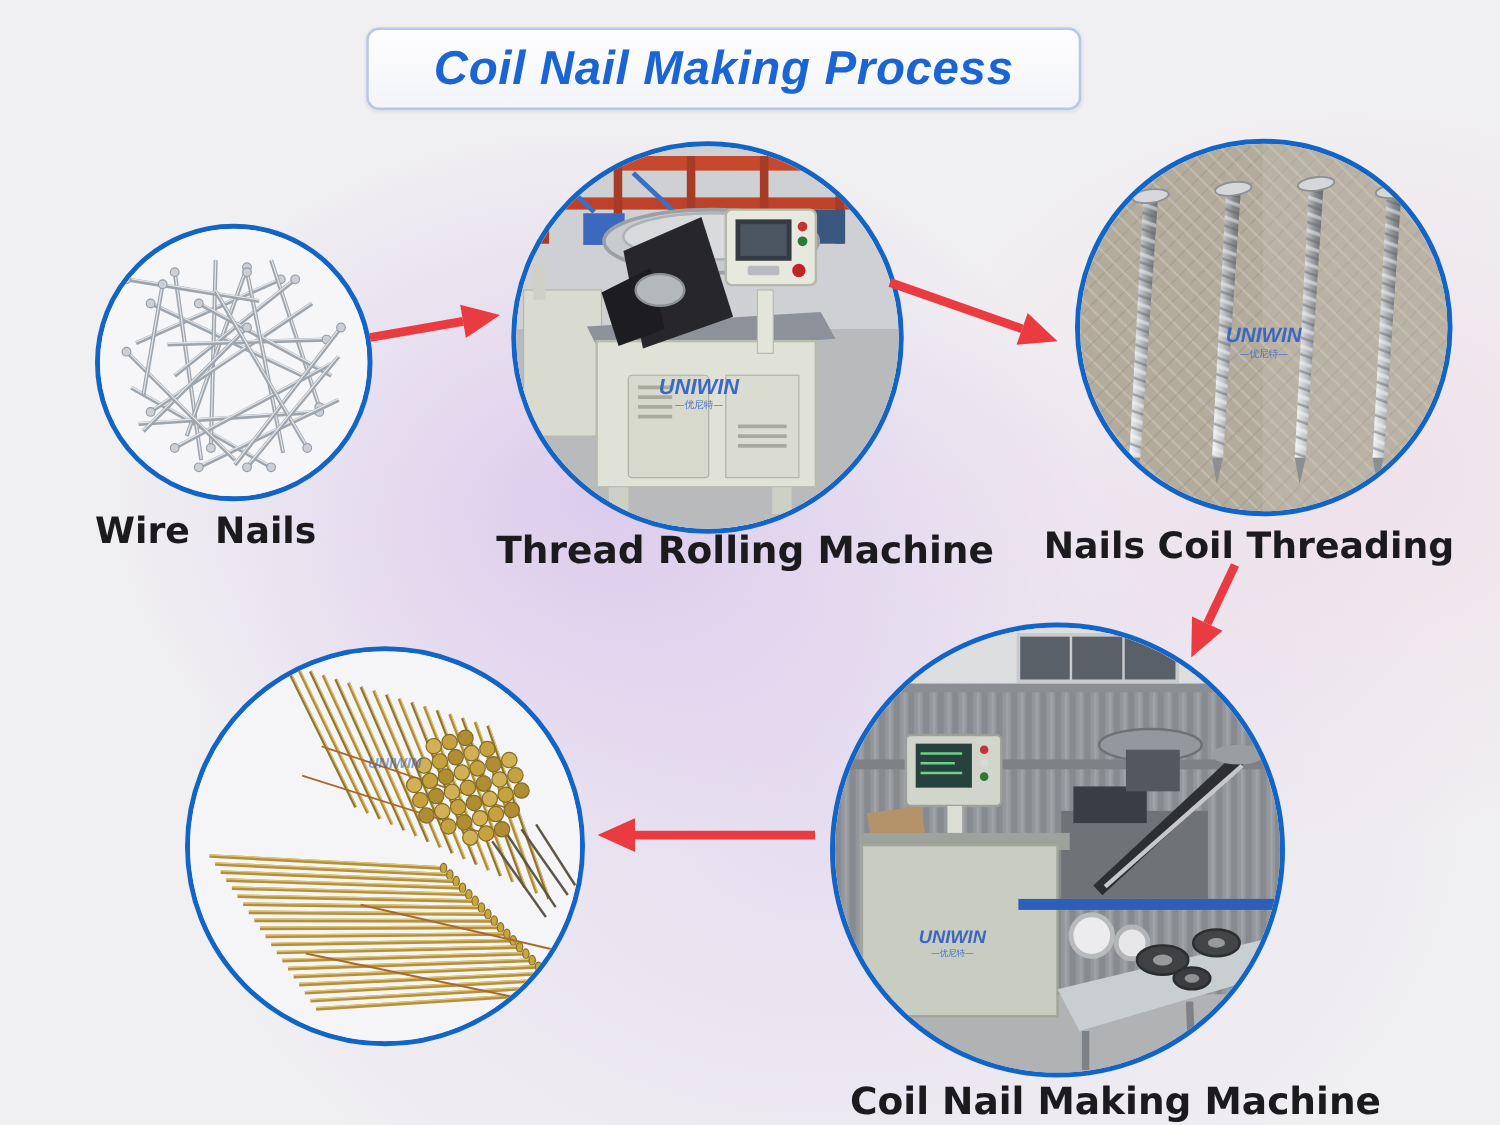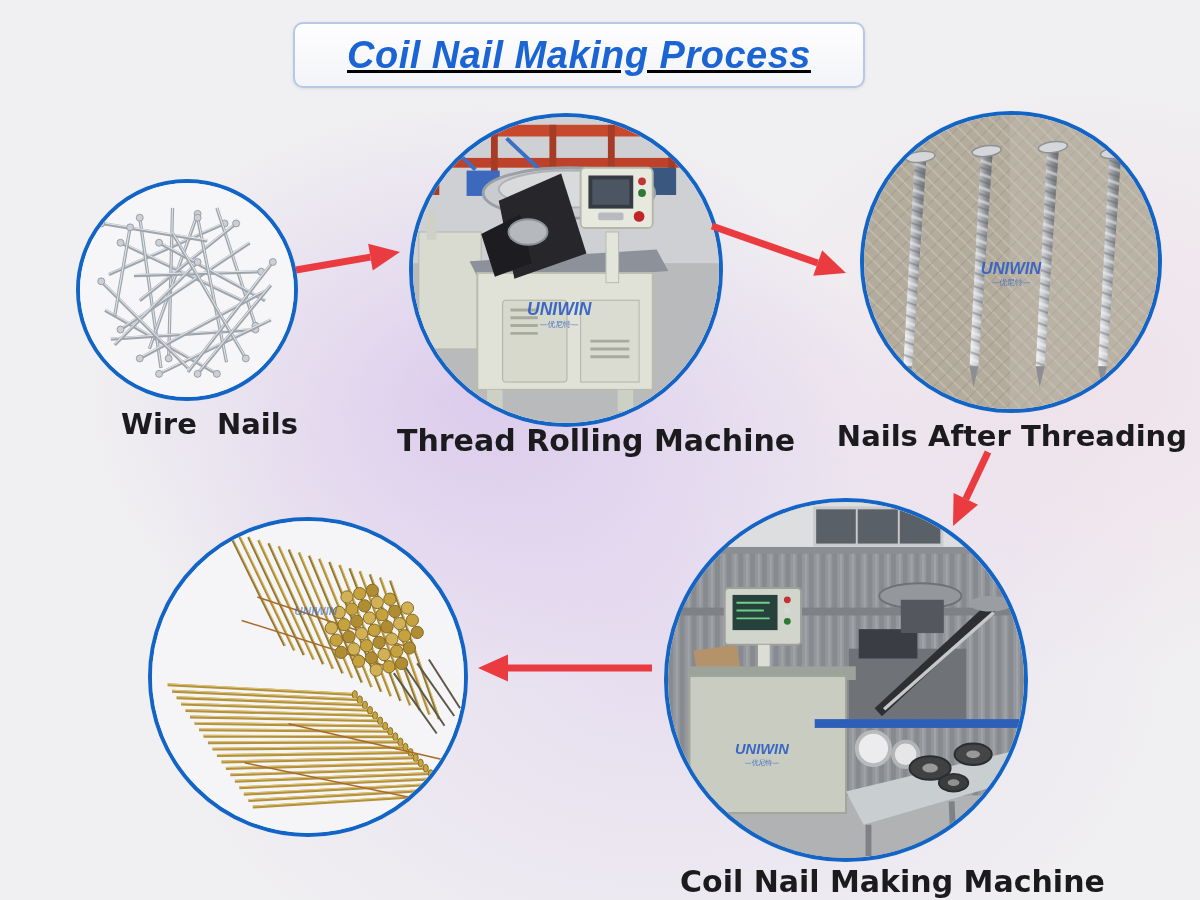--- a/index.html
+++ b/index.html
@@ -11,38 +11,37 @@
       radial-gradient(720px 540px at 55% 72%, rgba(216,196,238,.42), rgba(216,196,238,0) 72%),
       radial-gradient(520px 420px at 90% 42%, rgba(238,208,226,.45), rgba(238,208,226,0) 70%),
       #f0eff1;
   }
   .title-banner{
     position:absolute;left:293px;top:22px;width:568px;height:62px;
     border:2px solid #b6c8e6;border-radius:10px;
     background:linear-gradient(#fefeff,#f3f4f8);
     display:flex;align-items:center;justify-content:center;
     box-shadow:0 1px 3px rgba(120,130,160,.18);
-    text-decoration:underline;
   }
   .title-banner span{
     font-size:38px;font-weight:bold;font-style:italic;color:#1a64d3;
     letter-spacing:.5px;white-space:pre;
   }
   .photo-circle{
     position:absolute;border:4px solid #1265c6;border-radius:50%;
     overflow:hidden;background:#eceef0;box-sizing:border-box;
   }
   .photo-circle svg{display:block;width:100%;height:100%;}
   #c-wire{left:76px;top:179px;width:222px;height:222px;}
   #c-thread{left:409px;top:113px;width:314px;height:314px;}
   #c-threaded{left:860px;top:111px;width:302px;height:302px;}
   #c-machine{left:664px;top:498px;width:364px;height:364px;}
   #c-coil{left:148px;top:517px;width:320px;height:320px;}
   .step-label{
-    position:absolute;text-align:right;white-space:pre;
+    position:absolute;text-align:left;white-space:pre;
     font-family:"DejaVu Sans","Liberation Sans",sans-serif;
     font-size:29px;font-weight:600;color:#1b1b1e;
   }
   #lbl-0{left:76px;top:407px;width:222px;}
   #lbl-1{left:397px;top:423px;width:360px;font-size:30px;}
   #lbl-2{left:835px;top:419px;width:352px;}
   #lbl-3{left:680px;top:864px;width:400px;font-size:30px;}
   #lbl-4{left:167px;top:838px;width:300px;}
   #arrow-layer{position:absolute;left:0;top:0;width:1200px;height:900px;pointer-events:none;}
   .wm{font-family:"Liberation Sans",sans-serif;font-weight:bold;font-style:italic;fill:#2f5fc4;}
@@ -310,21 +309,21 @@
           <ellipse cx="194" cy="33" rx="15" ry="5.5" fill="#d6d7da" stroke="#8e9094" stroke-width="1.5" transform="rotate(-7 194 33)"></ellipse>
           <polygon points="252,42 264,42 249.5,258 240.5,258" fill="url(#ng)"></polygon>
           <polygon points="252,42 264,42 249.5,258 240.5,258" fill="url(#thp)" opacity="0.5"></polygon>
           <polygon points="240.5,258 249.5,258 244.5,280" fill="#8b8e93"></polygon>
           <ellipse cx="258" cy="39" rx="15" ry="5.5" fill="#d6d7da" stroke="#8e9094" stroke-width="1.5" transform="rotate(-7 258 39)"></ellipse>
         </g>
       <text class="wm" x="151" y="163" font-size="17" text-anchor="middle" opacity="0.9">UNIWIN</text>
       <text class="wm-sub" x="151" y="175" font-size="8" text-anchor="middle" opacity="0.8">—优尼特—</text>
     </svg>
   </div>
-  <div class="step-label" id="lbl-2">Nails After Threading</div>
+  <div class="step-label" id="lbl-2">Nails Coil Threading</div>
 
   <div class="photo-circle" id="c-machine">
     <svg viewBox="0 0 364 364">
       <defs>
         <pattern id="corr" width="12" height="12" patternUnits="userSpaceOnUse">
           <rect width="12" height="12" fill="#94979b"></rect>
           <rect width="5" height="12" fill="#878a8e"></rect>
           <rect x="8" width="2" height="12" fill="#a0a3a7"></rect>
         </pattern>
       </defs>

